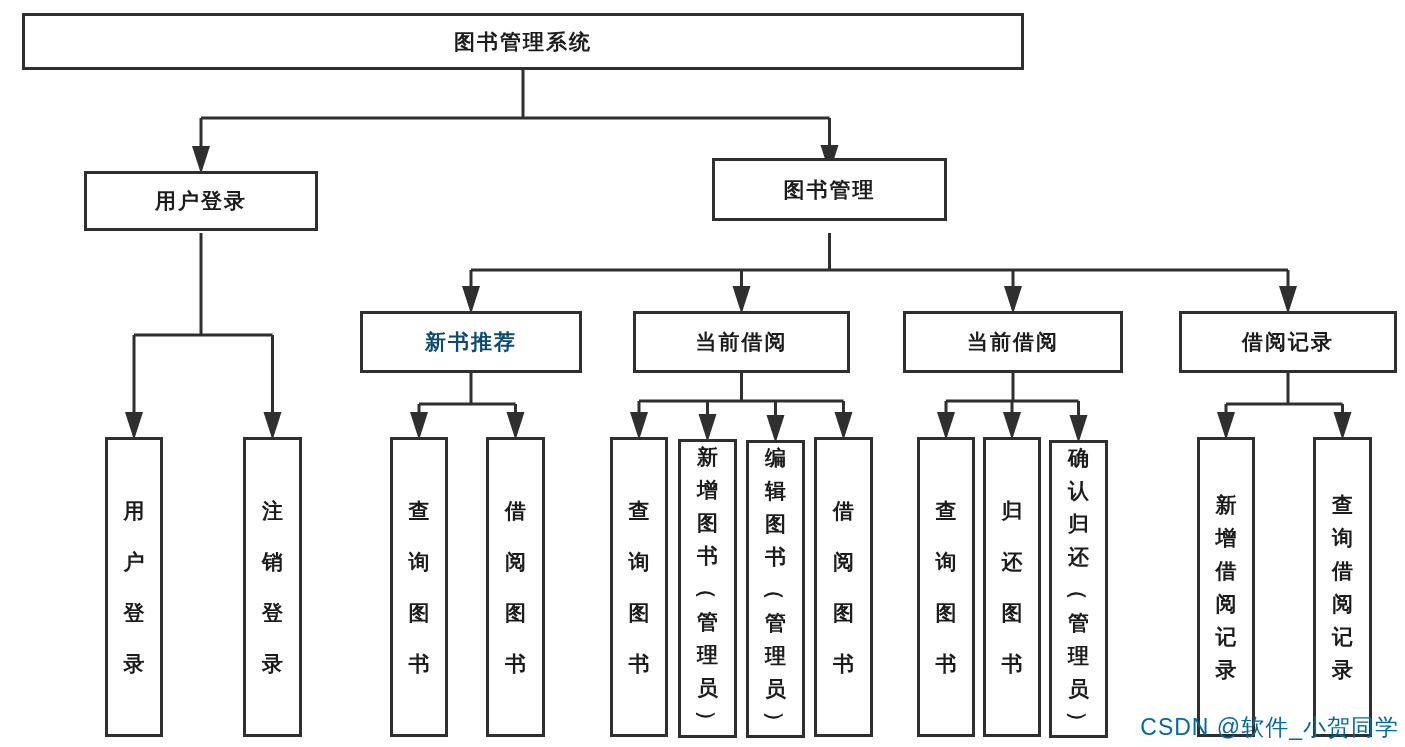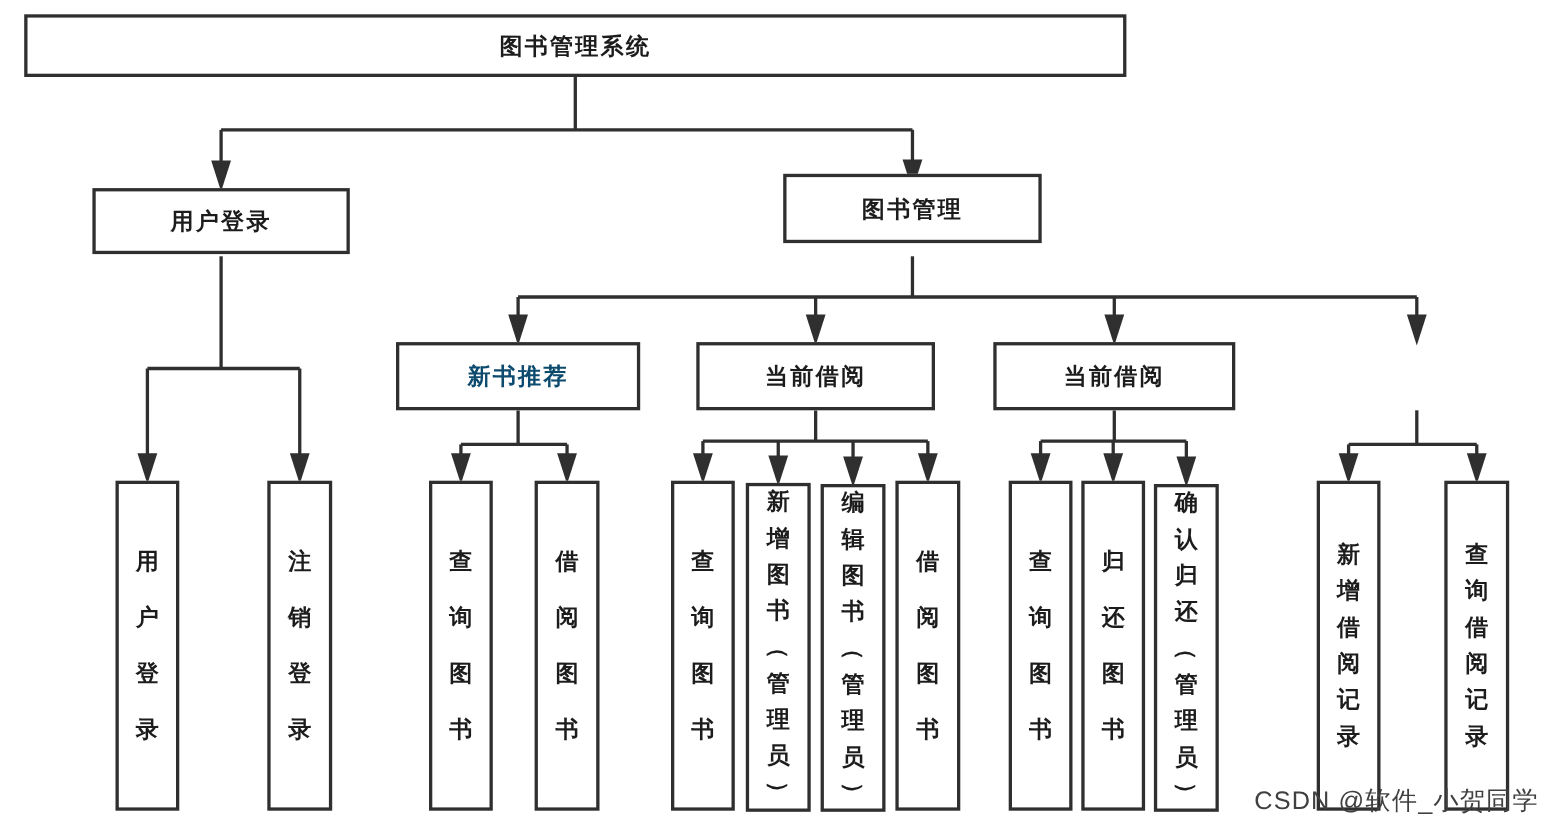--- a/index.html
+++ b/index.html
@@ -121,20 +121,23 @@
       </div>
       <div class="node h" style="left: 360px; top: 311px; width: 222px; height: 62px; border-color: rgb(47, 47, 47); background: rgb(255, 255, 255); color: #0c4a6e;">
         <div class="label">新书推荐</div>
       </div>
       <div class="node h" style="left: 633px; top: 311px; width: 217px; height: 62px; border-color: rgb(47, 47, 47); background: rgb(255, 255, 255); color: rgb(28, 28, 28);">
         <div class="label">当前借阅</div>
       </div>
       <div class="node h" style="left: 903px; top: 311px; width: 220px; height: 62px; border-color: rgb(47, 47, 47); background: rgb(255, 255, 255); color: rgb(28, 28, 28);">
         <div class="label">当前借阅</div>
       </div>
+      <div class="node h" style="left: 1179px; top: 311px; width: 218px; height: 62px; border-color: rgb(47, 47, 47); background: rgb(255, 255, 255); color: rgb(28, 28, 28);">
+        <div class="label">借阅记录</div>
+      </div>
       <div class="node v" style="left: 105px; top: 437px; width: 58px; height: 300px; border-color: rgb(47, 47, 47); background: rgb(255, 255, 255); color: rgb(28, 28, 28);">
         <div class="label" style="gap: 30px;">
           <span class="vchar">用</span>
           <span class="vchar">户</span>
           <span class="vchar">登</span>
           <span class="vchar">录</span>
         </div>
       </div>
       <div class="node v" style="left: 243px; top: 437px; width: 59px; height: 300px; border-color: rgb(47, 47, 47); background: rgb(255, 255, 255); color: rgb(28, 28, 28);">
         <div class="label" style="gap: 30px;">
@@ -245,14 +248,14 @@
         <div class="label" style="gap: 12px;">
           <span class="vchar">查</span>
           <span class="vchar">询</span>
           <span class="vchar">借</span>
           <span class="vchar">阅</span>
           <span class="vchar">记</span>
           <span class="vchar">录</span>
         </div>
       </div>
     </div>
-  <div id="watermark" style="color: #404040;">CSDN @软件_小贺同学</div>
+  <div id="watermark" style="color: #0369a1;">CSDN @软件_小贺同学</div>
 </div>
 
 </body></html>

